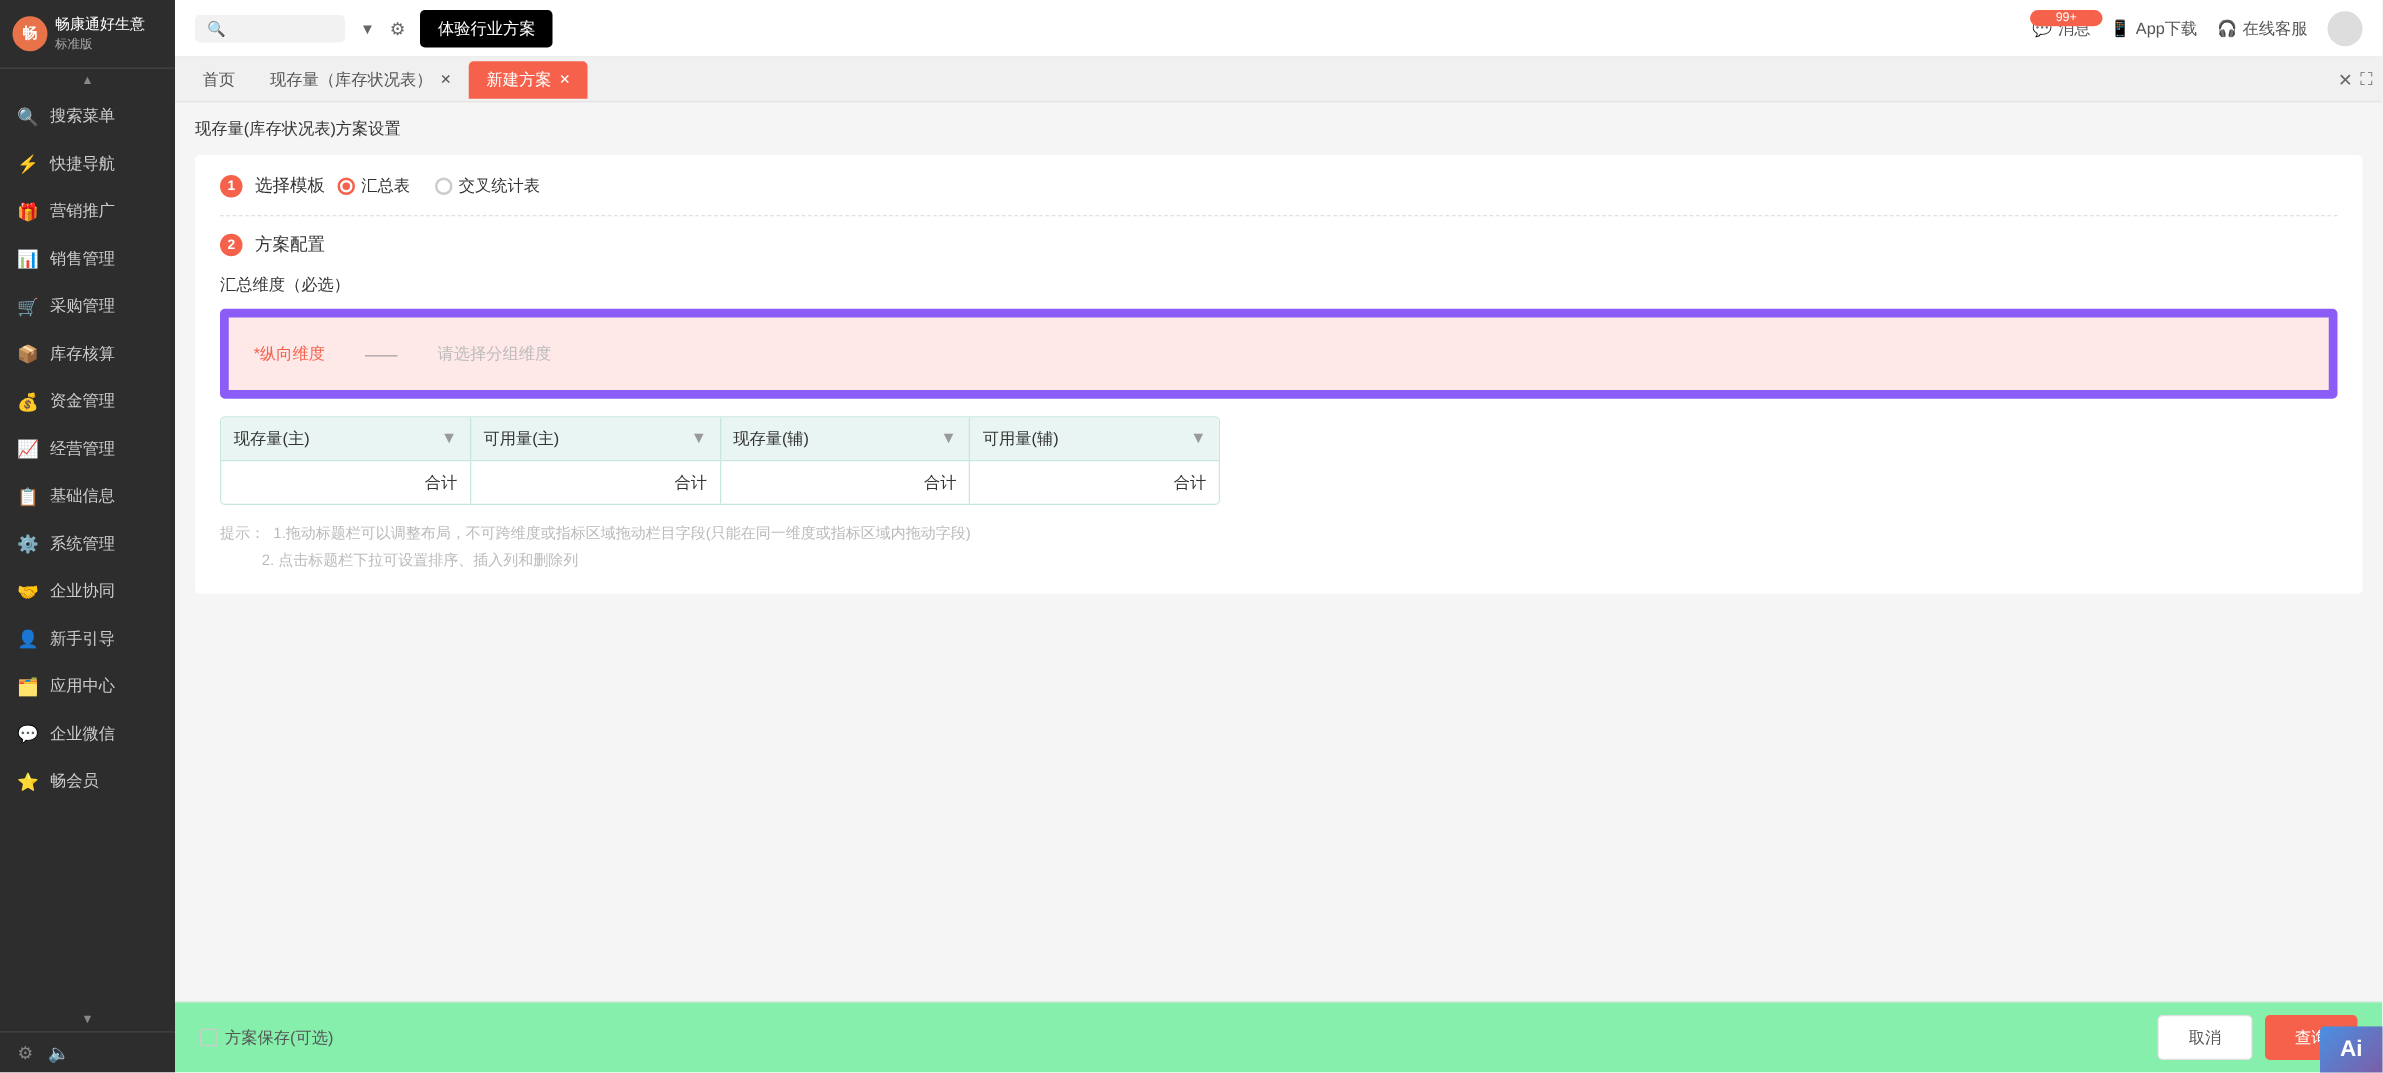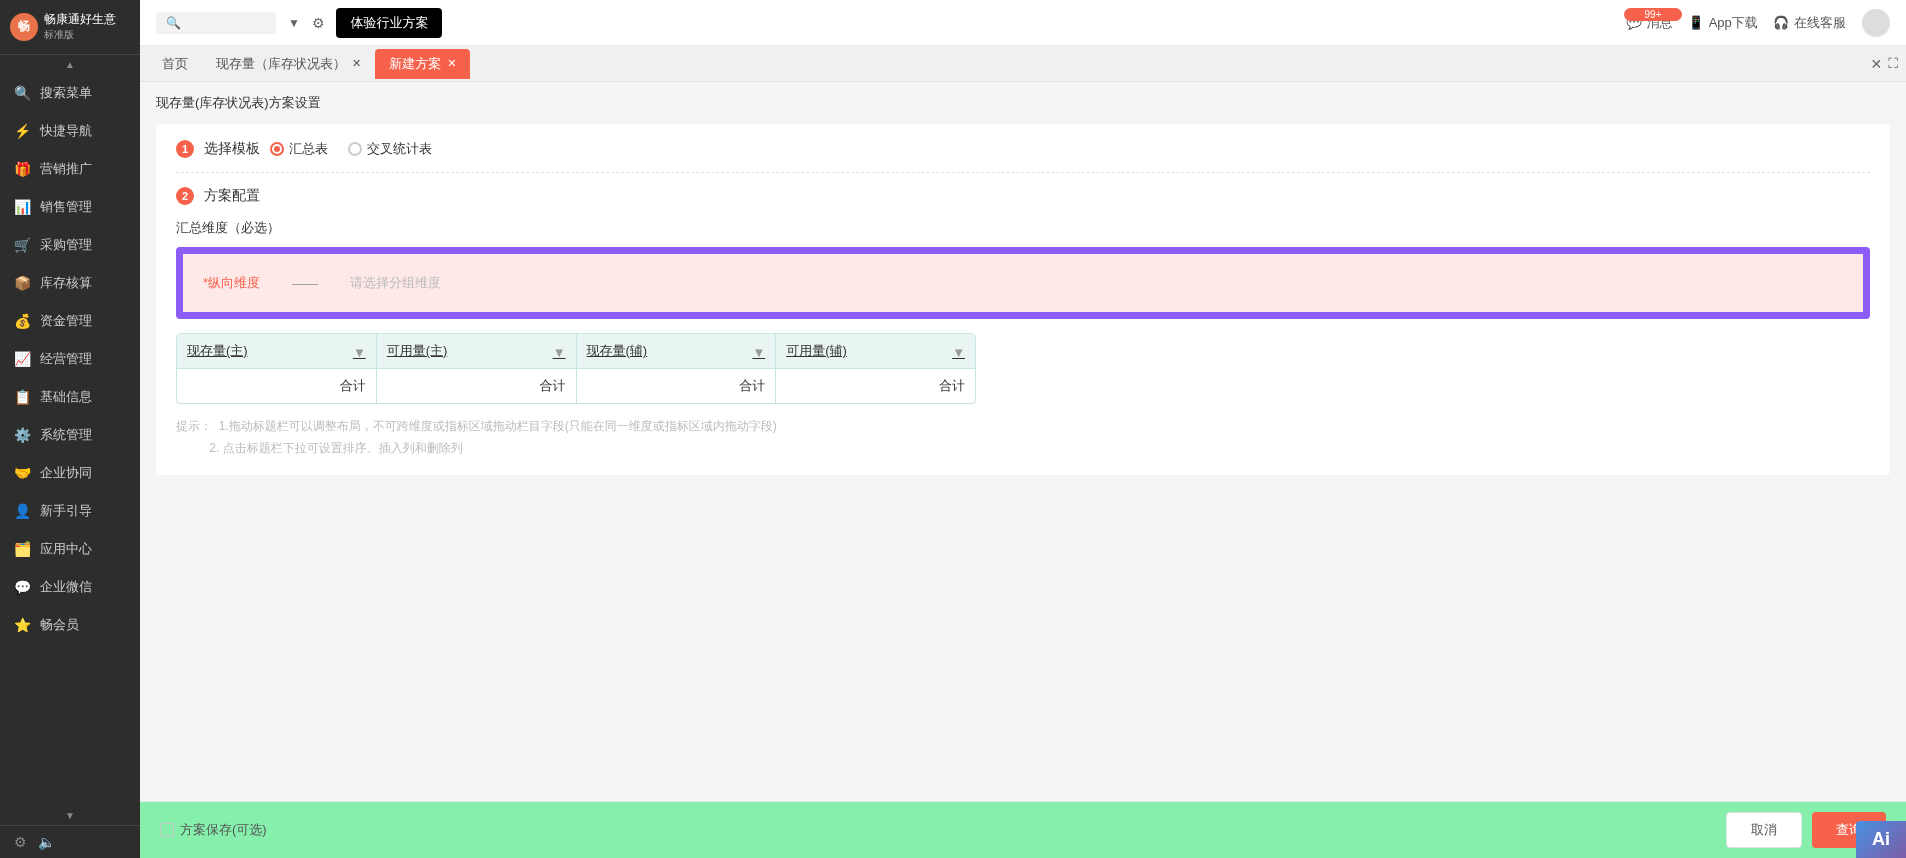--- a/index.html
+++ b/index.html
@@ -186,22 +186,22 @@
       border-radius: 3px; padding: 2px 8px; font-size: 12px; color: #888;
     }
 
     .stat-section-title { color: #4ab0a0; font-size: 13px; margin-bottom: 6px; }
     .stat-table { border: 1px solid #c8e6e0; border-radius: 4px; overflow: hidden; max-width: 800px; }
     .stat-table-header { display: flex; background: #e8f5f2; }
     .stat-col {
       flex: 1;
       padding: 8px 10px;
       border-right: 1px solid #c8e6e0;
-      display: flex; align-items: flex-end; justify-content: space-between;
-      font-size: 13px; color: #333; text-decoration: underline;
+      display: flex; align-items: flex-start; justify-content: space-between;
+      font-size: 13px; color: #333;
     }
     .stat-col:last-child { border-right: none; }
     .stat-table-row { display: flex; }
     .stat-cell {
       flex: 1;
       padding: 8px 10px;
       border-right: 1px solid #c8e6e0;
       border-top: 1px solid #c8e6e0;
       text-align: right;
       font-size: 13px; color: #333;

